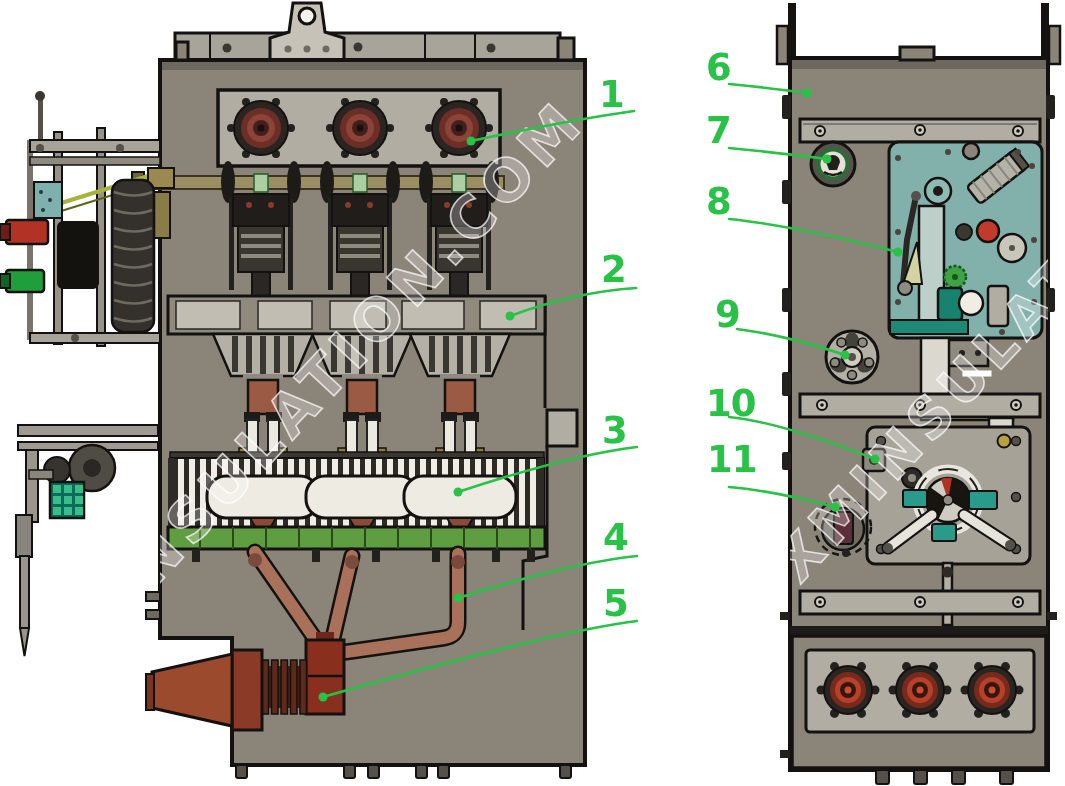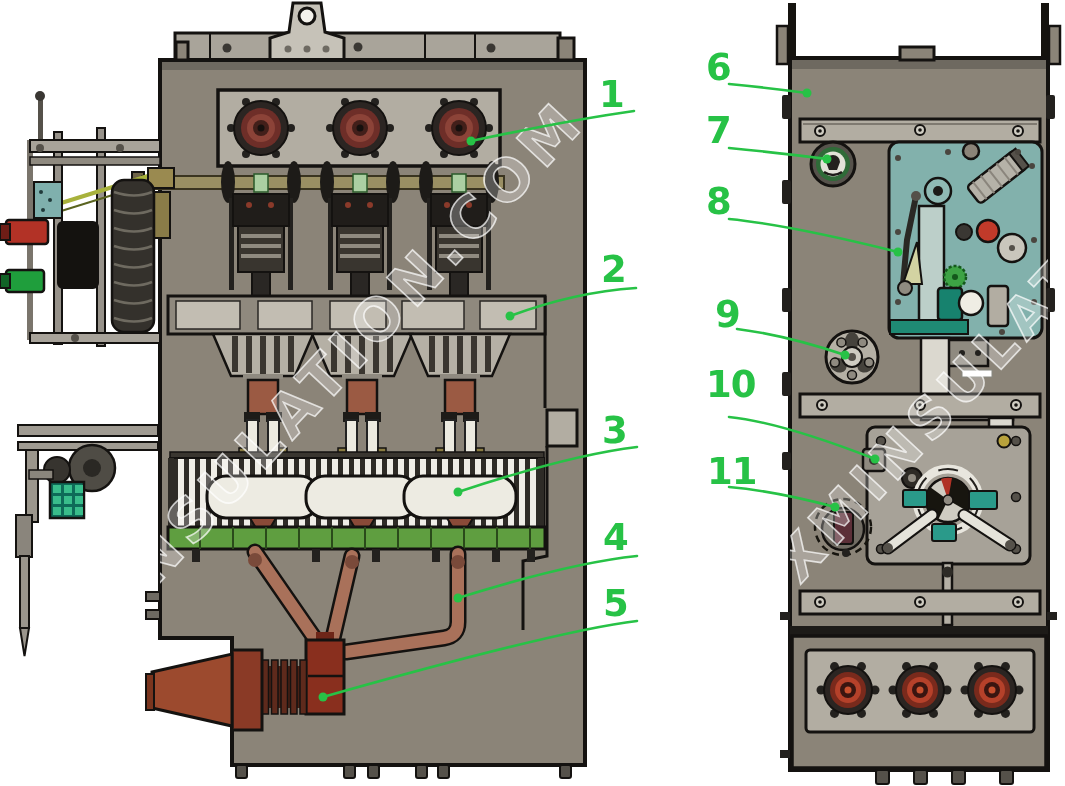--- a/index.html
+++ b/index.html
@@ -529,16 +529,16 @@
 
 <div class="callout" style="left:599px;top:76px">1</div>
 <div class="callout" style="left:601px;top:251px">2</div>
 <div class="callout" style="left:602px;top:412px">3</div>
 <div class="callout" style="left:603px;top:519px">4</div>
 <div class="callout" style="left:603px;top:585px">5</div>
 <div class="callout" style="left:706px;top:49px">6</div>
 <div class="callout" style="left:706px;top:112px">7</div>
 <div class="callout" style="left:706px;top:183px">8</div>
 <div class="callout" style="left:715px;top:296px">9</div>
-<div class="callout" style="left:706px;top:366px">10</div>
-<div class="callout" style="left:707px;top:453px">11</div>
+<div class="callout" style="left:706px;top:385px">10</div>
+<div class="callout" style="left:707px;top:441px">11</div>
 
 </div>
 
 </body></html>

